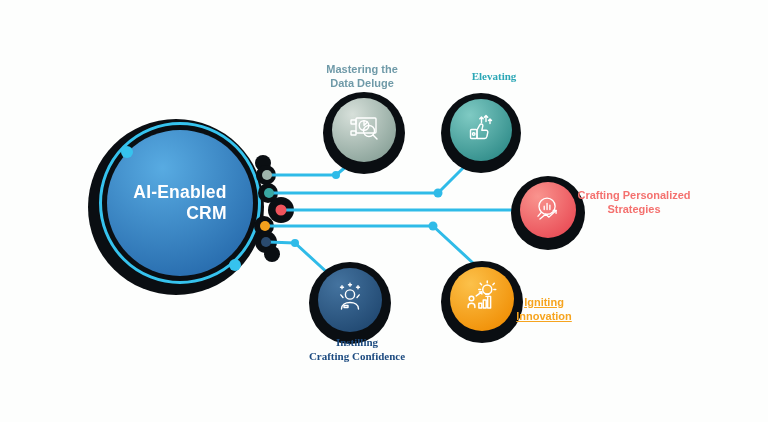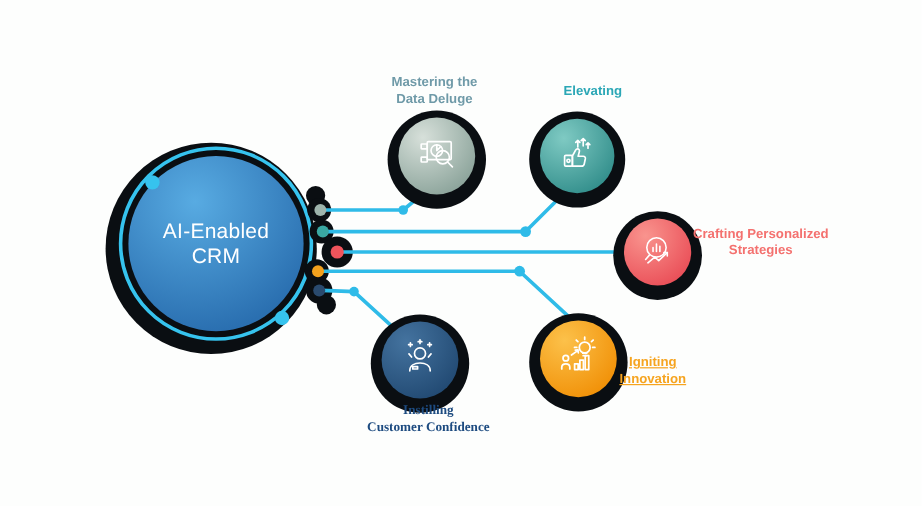--- a/index.html
+++ b/index.html
@@ -7,21 +7,21 @@
     position:relative;width:768px;height:422px;background:#fdfefd;
     overflow:hidden;font-family:"Liberation Sans",sans-serif;
   }
   
   .main-wrap{position:absolute;left:99px;top:122px;width:162px;height:162px;border-radius:50%;z-index:1;}
   .main-wrap::before{content:"";position:absolute;inset:-7px;border-radius:50%;background:#0a0e12;transform:translate(-4px,4px);}
   .main-ring{position:absolute;inset:0;border-radius:50%;border:3px solid var(--ring,#36c3ee);background:#0a0e12;box-sizing:border-box;}
   .main-disc{position:absolute;inset:8px;border-radius:50%;
     background:radial-gradient(circle at 38% 26%, var(--c1,#58abe2), var(--c2,#2a6fb0) 78%);
     display:flex;align-items:center;justify-content:center;text-align:center;}
-  .main-title{color:#fff;font-weight:normal;font-size:17.5px;line-height:21px;letter-spacing:.2px;}
+  .main-title{color:#fff;font-weight:bold;font-size:17.5px;line-height:21px;letter-spacing:.2px;text-align:right;}
   .main-title span{display:block;}
   .ring-dot{position:absolute;width:12px;height:12px;border-radius:50%;background:#36c3ee;z-index:2;}
   .ring-dot.a{left:121px;top:146px;}
   .ring-dot.b{left:229px;top:259px;}
   
   .overlay{position:absolute;left:0;top:0;z-index:2;pointer-events:none;}
   
   .node{position:absolute;border-radius:50%;z-index:3;}
   .node::before{content:"";position:absolute;inset:-9px;background:#0a0e12;border-radius:50%;transform:translate(0,3px);}
   .disc{position:absolute;inset:0;border-radius:50%;
@@ -30,21 +30,21 @@
   .disc svg{display:block;}
   .node-0{left:332px;top:98px;width:64px;height:64px;}
   .node-1{left:450px;top:99px;width:62px;height:62px;}
   .node-2{left:520px;top:182px;width:56px;height:56px;}
   .node-3{left:450px;top:267px;width:64px;height:64px;}
   .node-4{left:318px;top:268px;width:64px;height:64px;}
   
   .node-label{position:absolute;font-weight:bold;font-size:11px;line-height:13.5px;text-align:center;z-index:4;}
   .node-label span{display:block;}
   .label-0{left:282px;top:63px;width:160px;}
-  .label-1{left:414px;top:70px;width:160px;}
+  .label-1{left:414px;top:70px;width:160px;font-family:Liberation Serif, serif;}
   .label-2{left:554px;top:189px;width:160px;}
   .label-3{left:484px;top:296px;width:120px;}
   .label-4{left:275px;top:336px;width:164px;}
   .icon-stroke{fill:none;stroke:#ffffff;stroke-width:1.4;stroke-linecap:round;stroke-linejoin:round;}
 </style>
 </head>
 <body>
 
 <div class="canvas">
 
@@ -175,16 +175,16 @@
   <div class="node-label label-2" style="color: rgb(244, 113, 111);">
     <span>Crafting Personalized</span>
     <span>Strategies</span>
   </div>
   <div class="node-label label-3" style="color: rgb(246, 164, 31); text-decoration: underline;">
     <span>Igniting</span>
     <span>Innovation</span>
   </div>
   <div class="node-label label-4" style="color: rgb(29, 75, 128); font-family: Liberation Serif, serif;">
     <span>Instilling</span>
-    <span>Customer Confidence</span>
+    <span>Crafting Confidence</span>
   </div>
 
 </div>
 
 </body></html>

